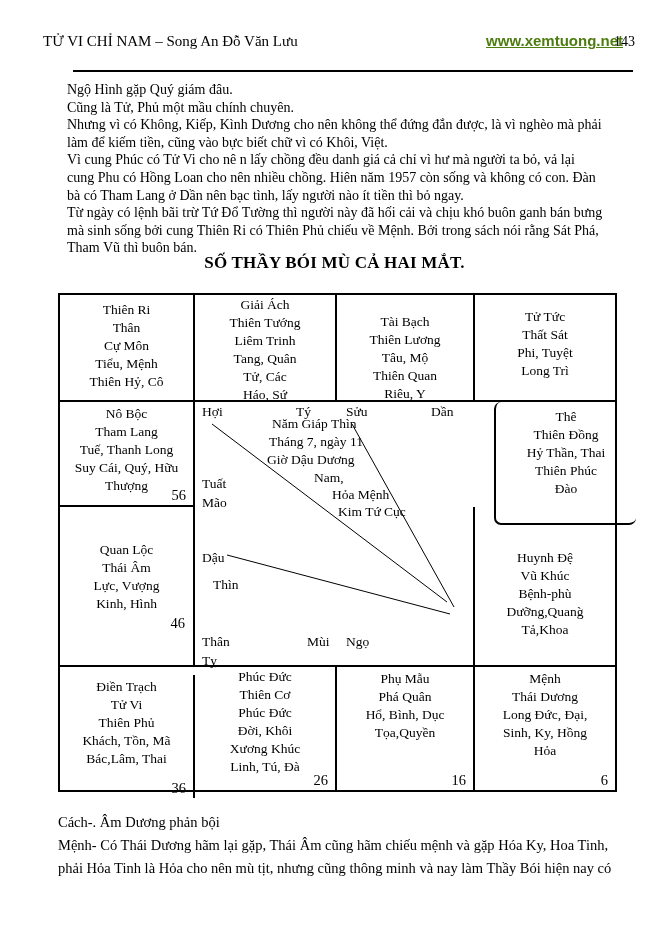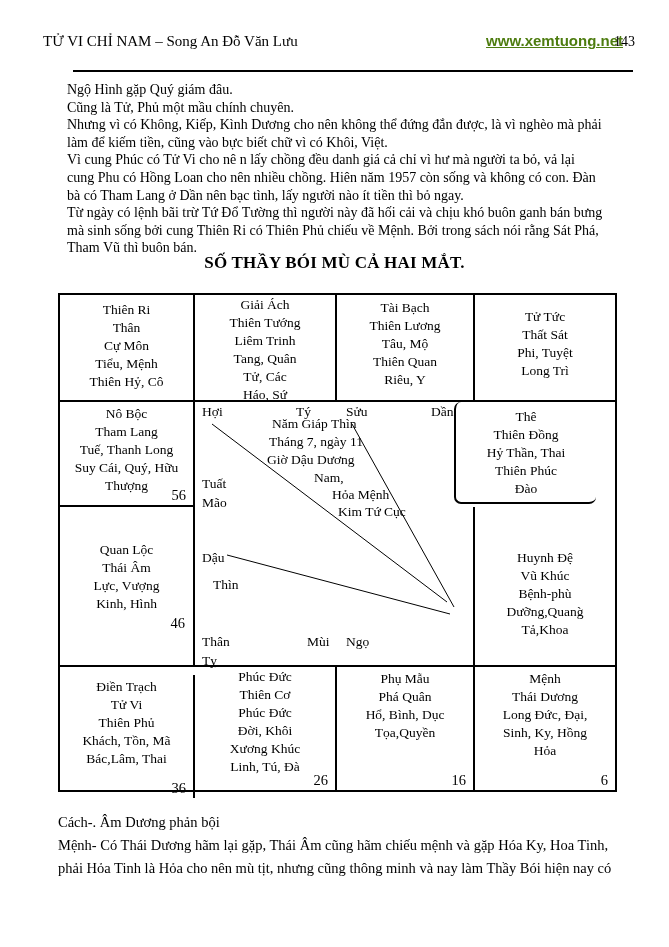--- a/index.html
+++ b/index.html
@@ -26,25 +26,25 @@
   
   .chart{position:absolute; left:58px; top:293px; width:559px; height:499px;
     border:2px solid #000; box-sizing:border-box; font-size:13.5px; line-height:18px;}
   .cell{position:absolute; box-sizing:border-box;}
   .bR{border-right:2px solid #000;} .bB{border-bottom:2px solid #000;} .bL{border-left:2px solid #000;}
   .cell-text{white-space:pre-line; text-align:center;}
   .cell-num{position:absolute; right:7px; bottom:2px; font-size:14.5px; line-height:16px;}
   .cell-num-flow{text-align:right; padding-right:8px; font-size:14.5px; margin-top:1px;}
   .r1c1{left:0;top:0;width:135px;height:107px;} .r1c1 .cell-text{padding-top:6px;}
   .r1c2{left:135px;top:0;width:142px;height:107px;} .r1c2 .cell-text{padding-top:1px;}
-  .r1c3{left:277px;top:0;width:138px;height:107px;} .r1c3 .cell-text{padding-top:4px;}
+  .r1c3{left:277px;top:0;width:138px;height:107px;} .r1c3 .cell-text{padding-top:18px;}
   .r1c4{left:415px;top:0;width:140px;height:107px;} .r1c4 .cell-text{padding-top:13px;}
   .lm1{left:0;top:107px;width:135px;height:105px;} .lm1 .cell-text{padding-top:3px;}
   .lm2{left:0;top:212px;width:135px;height:160px;} .lm2 .cell-text{padding-top:34px;}
-  .rm1{left:394px;top:107px;width:142px;height:102px;border-radius:7px;} .rm1 .cell-text{padding-top:6px;}
+  .rm1{left:434px;top:107px;width:142px;height:123px;border-radius:7px;} .rm1 .cell-text{padding-top:6px;}
   .rm2{left:413px;top:212px;width:142px;height:160px;} .rm2 .cell-text{padding-top:42px;}
   .r4c1{left:0;top:372px;width:135px;height:123px;margin-top:8px;} .r4c1 .cell-text{padding-top:3px;}
   .r4c2{left:135px;top:372px;width:142px;height:123px;} .r4c2 .cell-text{padding-top:1px;}
   .r4c3{left:277px;top:372px;width:138px;height:123px;} .r4c3 .cell-text{padding-top:3px;}
   .r4c4{left:415px;top:372px;width:140px;height:123px;} .r4c4 .cell-text{padding-top:3px;}
   
   .center{left:135px;top:107px;width:278px;height:265px;}
   .center .lbl{position:absolute; white-space:nowrap; font-size:13.5px;}
   .br-hoi {left:7px;  top:1px;}   .br-tyy {left:101px; top:1px;}
   .br-suu {left:151px; top:1px;}  .br-dan {left:236px; top:1px;}

